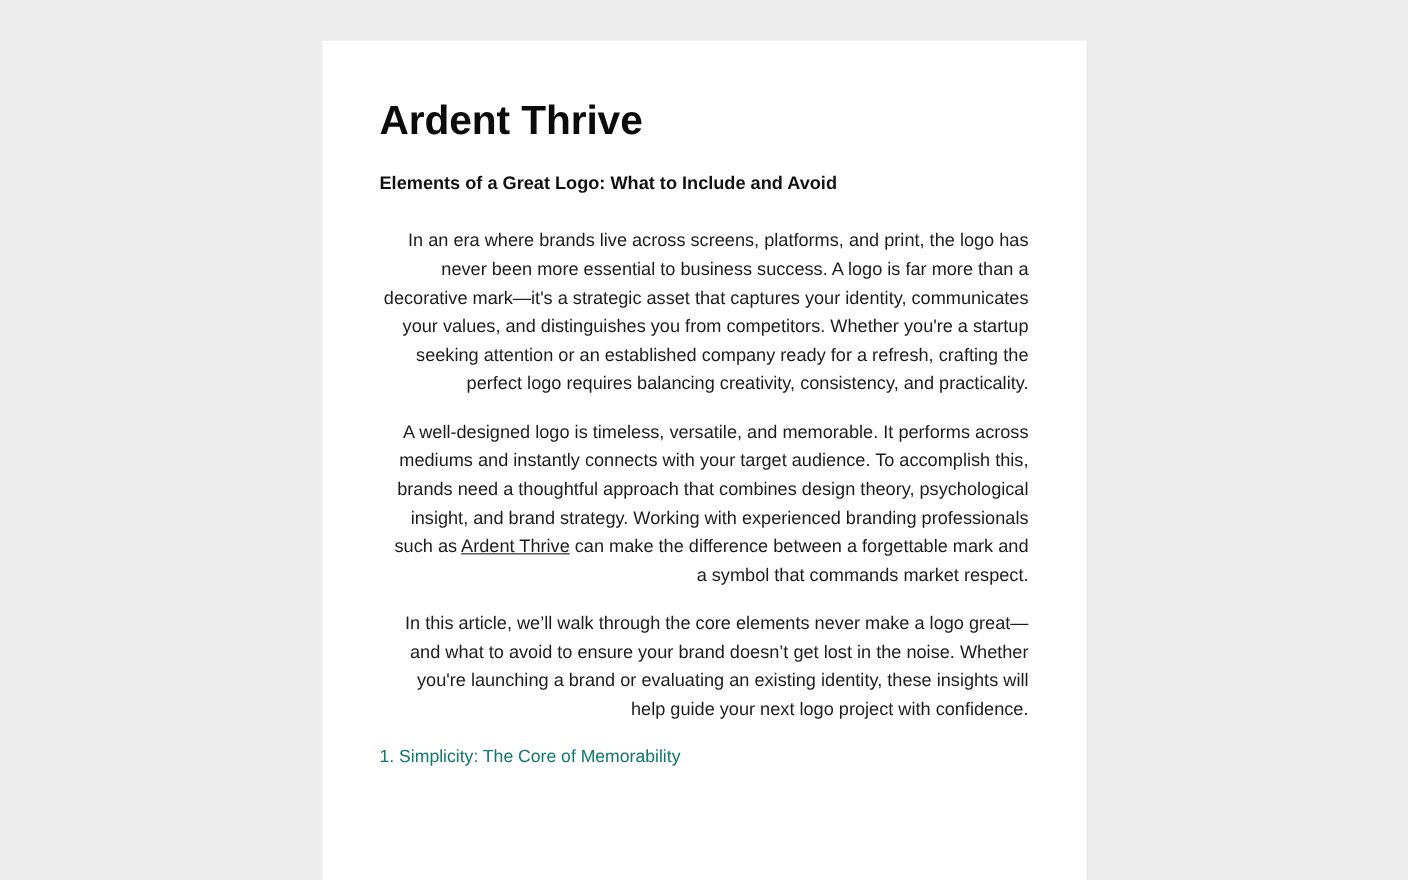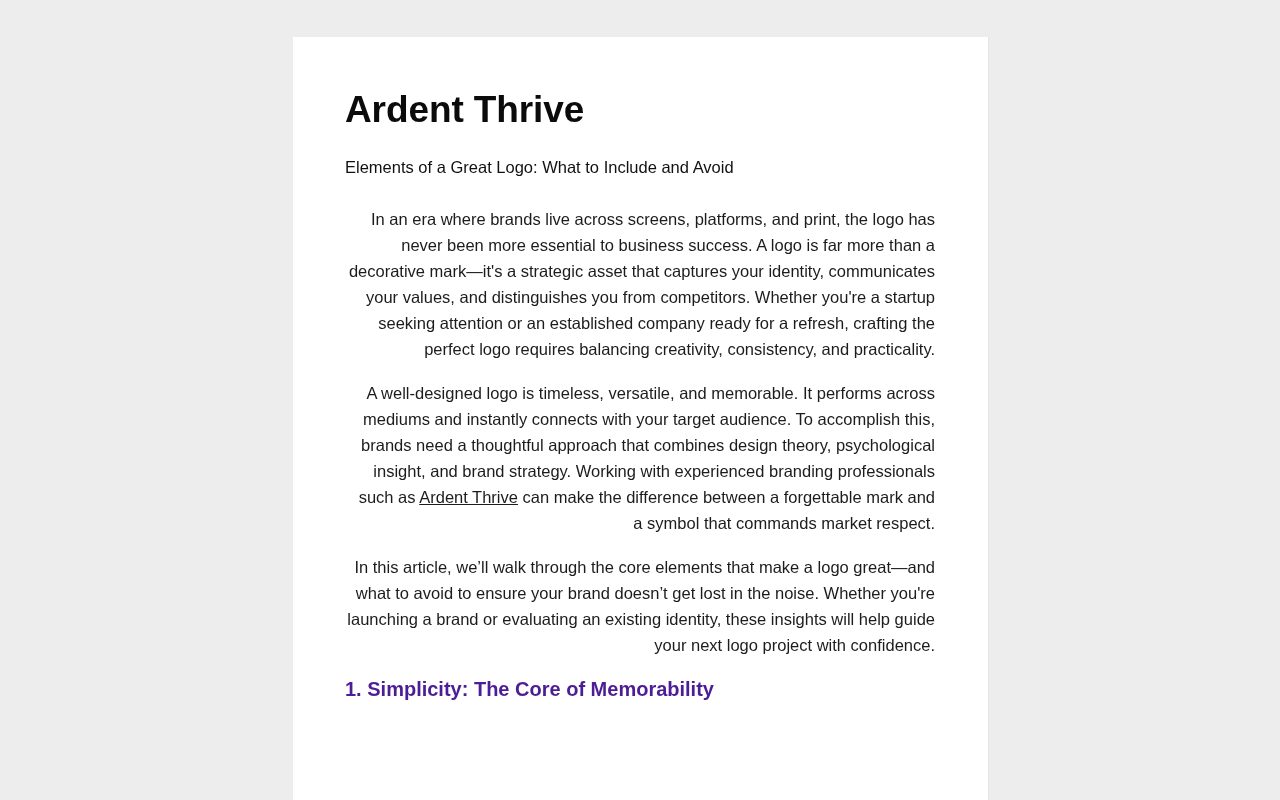--- a/index.html
+++ b/index.html
@@ -42,44 +42,44 @@
     font-size: 37px;
     font-weight: bold;
     line-height: 1.12;
     color: #0b0b0b;
     margin: 0 0 26px 0;
     letter-spacing: -0.1px;
   }
 
   .doc-subtitle {
     font-size: 16.5px;
-    font-weight: normal;
+    font-weight: bold;
     color: #111111;
     margin: 0 0 27px 0;
     line-height: 1.35;
   }
 
   .body-paragraph {
     font-size: 16.5px;
     font-weight: normal;
     color: #1c1c1c;
     line-height: 26px;
     margin: 0 0 18px 0;
     max-width: 590px;
     text-align: right;
   }
 
   .body-paragraph:last-child {
     margin-bottom: 0;
   }
 
   .section-heading {
-    font-size: 20px;
-    font-weight: bold;
-    color: #4c1d95;
+    font-size: 16px;
+    font-weight: normal;
+    color: #0f766e;
     line-height: 26px;
     margin: 0 0 18px 0;
     max-width: 590px;
   }
 
   .inline-link {
     color: #1c1c1c;
     text-decoration: underline;
     text-underline-offset: 1px;
     cursor: pointer;
@@ -93,20 +93,20 @@
   <article class="page-sheet">
 
     <h1 class="doc-title">Ardent Thrive</h1>
 
     <h2 class="doc-subtitle">Elements of a Great Logo: What to Include and Avoid</h2>
 
     <p class="body-paragraph">In an era where brands live across screens, platforms, and print, the logo has never been more essential to business success. A logo is far more than a decorative mark—it's a strategic asset that captures your identity, communicates your values, and distinguishes you from competitors. Whether you're a startup seeking attention or an established company ready for a refresh, crafting the perfect logo requires balancing creativity, consistency, and practicality.</p>
 
     <p class="body-paragraph"><span>A well-designed logo is timeless, versatile, and memorable. It performs across mediums and instantly connects with your target audience. To accomplish this, brands need a thoughtful approach that combines design theory, psychological insight, and brand strategy. Working with experienced branding professionals such as </span><a class="inline-link" href="#">Ardent Thrive</a><span> can make the difference between a forgettable mark and a symbol that commands market respect.</span></p>
 
-    <p class="body-paragraph">In this article, we’ll walk through the core elements that make a logo great—and what to avoid to ensure your brand doesn’t get lost in the noise. Whether you're launching a brand or evaluating an existing identity, these insights will help guide your next logo project with confidence.</p>
+    <p class="body-paragraph">In this article, we’ll walk through the core elements never make a logo great—and what to avoid to ensure your brand doesn’t get lost in the noise. Whether you're launching a brand or evaluating an existing identity, these insights will help guide your next logo project with confidence.</p>
 
     <p class="section-heading">1. Simplicity: The Core of Memorability</p>
 
 
   </article>
 
 </div>
 
 </body></html>

